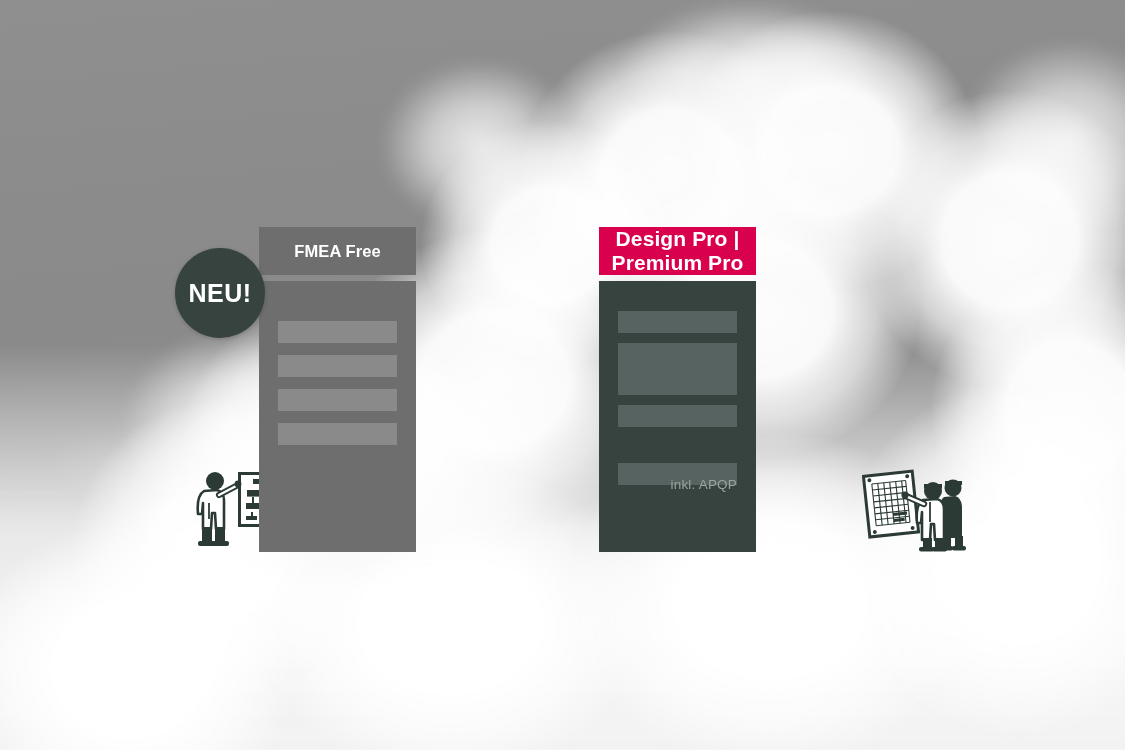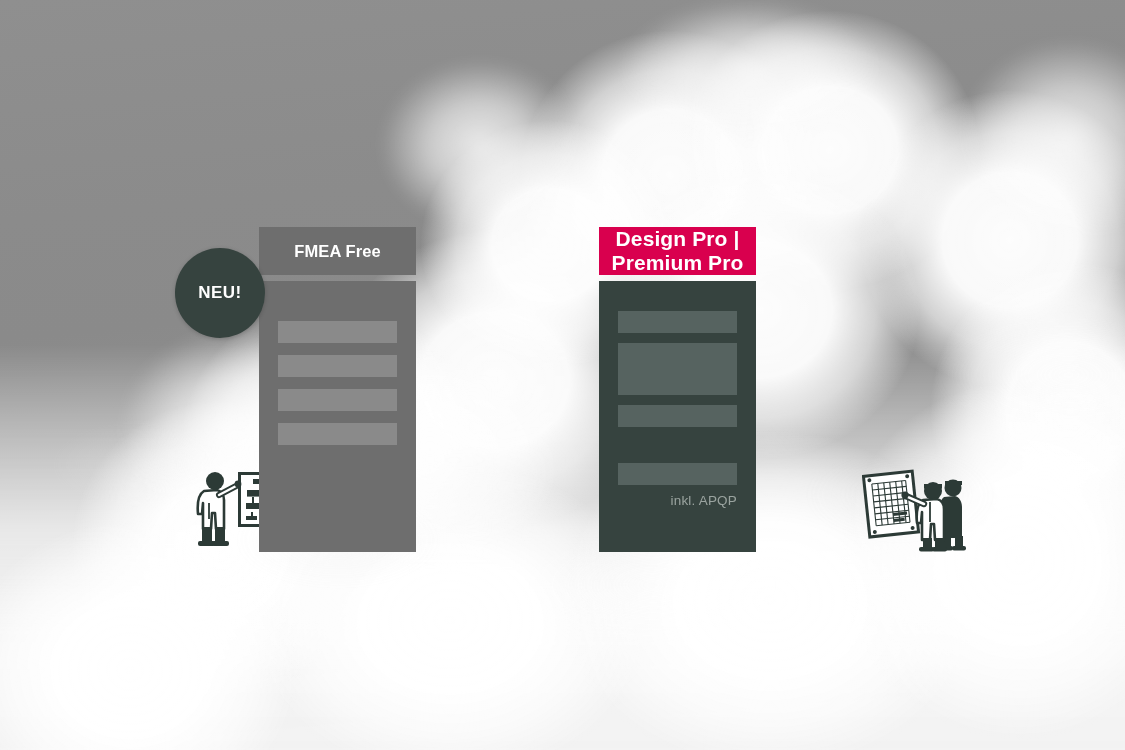--- a/index.html
+++ b/index.html
@@ -141,21 +141,21 @@
     top: 248px;
     width: 90px;
     height: 90px;
     border-radius: 50%;
     background: #36433f;
     display: flex;
     align-items: center;
     justify-content: center;
     color: #ffffff;
     font-weight: bold;
-    font-size: 17px;
+    font-size: 25px;
     letter-spacing: 0.5px;
     box-shadow: 0 1px 4px rgba(0,0,0,0.18);
   }
 
   
   .people {
     position: absolute;
     pointer-events: none;
   }
   .people-left  { left: 193px; top: 467px; width: 92px; height: 83px; }
@@ -303,21 +303,21 @@
         <span>
           <span>Design Pro |</span><br>
           <span>Premium Pro</span>
         </span>
       </div>
       <div class="plan-body dark">
         <div class="feature-bar" style="top:30px;  height:22px;"></div>
         <div class="feature-bar" style="top:62px;  height:52px;"></div>
         <div class="feature-bar" style="top:124px; height:22px;"></div>
         <div class="feature-bar" style="top:182px; height:22px;"></div>
-        <div class="apqp-note" style="top:212px;">inkl. APQP</div>
+        <div class="apqp-note" style="top:196px;">inkl. APQP</div>
       </div>
     </div>
 
 
   </div>
 
   <div class="neu-badge">
     <span>NEU!</span>
   </div>
 

